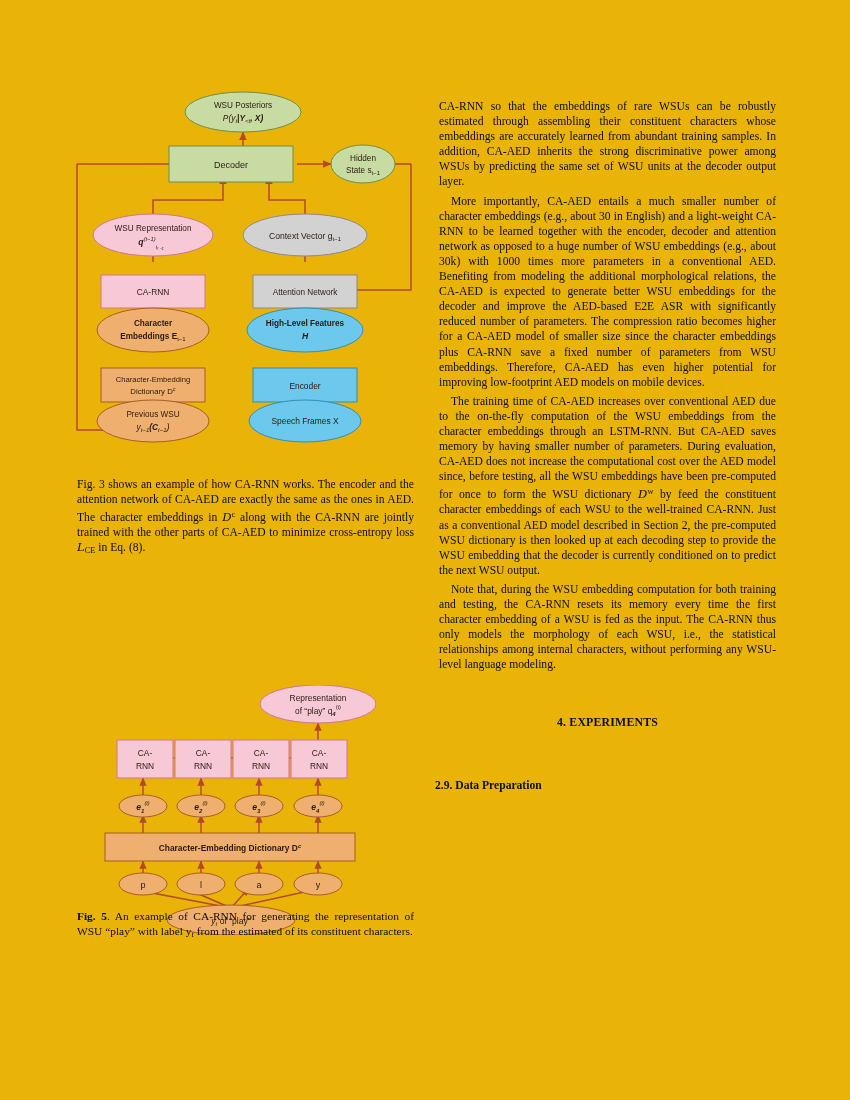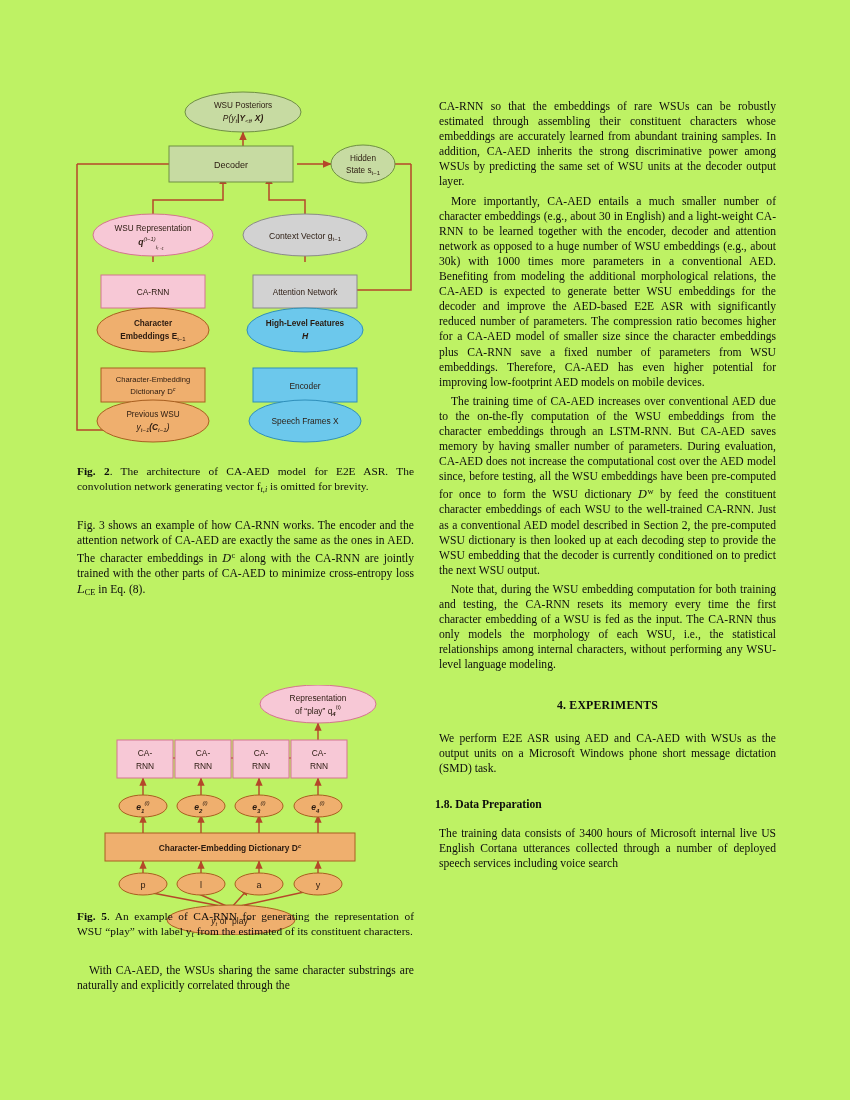--- a/index.html
+++ b/index.html
@@ -1,41 +1,41 @@
 <!DOCTYPE html>
 <html><head>
 <meta charset="utf-8">
 <style>
   html,body{margin:0;padding:0;background:#8a8a8a;}
   body{font-family:"Liberation Serif", serif;}
   .page{
     position:relative;
     width:850px;height:1100px;
-    background:#bef264;
+    background:#eab308;
     overflow:hidden;
   }
   .col{
     position:absolute;
     width:345px;
     text-align:justify;
     font-size:11.6px;
     line-height:15.1px;
     color:#0d0d0d;
     -webkit-font-smoothing:antialiased;
   }
   .col-left{left:73px;top:95px;}
   .col-right{left:435px;top:95px;}
   p{margin:4px;text-indent:12px;}
   p.noind{text-indent:0;}
   .gap{height:13px;}
   .caption{font-size:11.4px;line-height:14.6px;text-align:justify;text-indent:0;}
   .caption b{font-weight:bold;}
   .sec-head{
     font-weight:bold;font-size:11.8px;text-align:center;
-    text-indent:0;margin:0;letter-spacing:.2px;
+    text-indent:0;margin:17px;letter-spacing:.2px;
   }
   .sub-head{font-weight:bold;font-size:11.6px;text-indent:0;margin:0;}
   i{font-style:italic;}
   .sm{font-size:8.4px;vertical-align:-2px;}
   .sup{font-size:8.4px;vertical-align:4px;}
   .cal{font-family:"DejaVu Serif",serif;font-style:italic;}
 
   
   .fig{position:absolute;}
   #fig2{left:73px;top:90px;width:345px;height:355px;}
@@ -295,39 +295,35 @@
       <g>
         <ellipse cx="158" cy="235" rx="64" ry="15" fill="#efaf6e" stroke="#a85f20" stroke-width="1"></ellipse>
         <text class="nd-text" x="158" y="239" font-size="8.6">
           <tspan font-style="italic">y</tspan><tspan dy="2.4" font-size="6" font-style="italic">t</tspan><tspan dy="-2.4"> of “play”</tspan>
         </text>
       </g>
     </svg>
   </div>
 
   <div class="col col-left" style="top:460px;">
-    <p class="caption"><b>Fig. 2</b><span>. The architecture of CA-AED model for E2E ASR. The convolution network generating vector f</span><i class="sm">t,i</i><span> is omitted for brevity.</span></p>
     <div class="gap"></div>
     <p class="noind"><span>Fig. 3 shows an example of how CA-RNN works. The encoder and the attention network of CA-AED are exactly the same as the ones in AED. The character embeddings in </span><i class="cal">D</i><span class="sup">c</span><span> along with the CA-RNN are jointly trained with the other parts of CA-AED to minimize cross-entropy loss </span><i class="cal">L</i><span class="sm">CE</span><span> in Eq. (8).</span></p>
   </div>
 
   <div class="col col-left" style="top:905px;">
     <p class="caption"><b>Fig. 5</b><span>. An example of CA-RNN for generating the representation of WSU “play” with label y</span><i class="sm">t</i><span> from the estimated of its constituent characters.</span></p>
     <div class="gap"></div>
-    <p>With CA-AED, the WSUs sharing the same character substrings are naturally and explicitly correlated through the</p>
   </div>
 
   <div class="col col-right">
     <p class="noind">CA-RNN so that the embeddings of rare WSUs can be robustly estimated through assembling their constituent characters whose embeddings are accurately learned from abundant training samples. In addition, CA-AED inherits the strong discriminative power among WSUs by predicting the same set of WSU units at the decoder output layer.</p>
     <p>More importantly, CA-AED entails a much smaller number of character embeddings (e.g., about 30 in English) and a light-weight CA-RNN to be learned together with the encoder, decoder and attention network as opposed to a huge number of WSU embeddings (e.g., about 30k) with 1000 times more parameters in a conventional AED. Benefiting from modeling the additional morphological relations, the CA-AED is expected to generate better WSU embeddings for the decoder and improve the AED-based E2E ASR with significantly reduced number of parameters. The compression ratio becomes higher for a CA-AED model of smaller size since the character embeddings plus CA-RNN save a fixed number of parameters from WSU embeddings. Therefore, CA-AED has even higher potential for improving low-footprint AED models on mobile devices.</p>
     <p><span>The training time of CA-AED increases over conventional AED due to the on-the-fly computation of the WSU embeddings from the character embeddings through an LSTM-RNN. But CA-AED saves memory by having smaller number of parameters. During evaluation, CA-AED does not increase the computational cost over the AED model since, before testing, all the WSU embeddings have been pre-computed for once to form the WSU dictionary </span><i class="cal">D</i><span class="sup">w</span><span> by feed the constituent character embeddings of each WSU to the well-trained CA-RNN. Just as a conventional AED model described in Section 2, the pre-computed WSU dictionary is then looked up at each decoding step to provide the WSU embedding that the decoder is currently conditioned on to predict the next WSU output.</span></p>
     <p>Note that, during the WSU embedding computation for both training and testing, the CA-RNN resets its memory every time the first character embedding of a WSU is fed as the input. The CA-RNN thus only models the morphology of each WSU, i.e., the statistical relationships among internal characters, without performing any WSU-level language modeling.</p>
     <div style="height:22px"></div>
     <p class="sec-head">4.  EXPERIMENTS</p>
     <div style="height:13px"></div>
-    <p class="noind">We perform E2E ASR using AED and CA-AED with WSUs as the output units on a Microsoft Windows phone short message dictation (SMD) task.</p>
     <div style="height:17px"></div>
-    <p class="sub-head">1.8.  Data Preparation</p>
+    <p class="sub-head">2.9.  Data Preparation</p>
     <div style="height:10px"></div>
-    <p class="noind">The training data consists of 3400 hours of Microsoft internal live US English Cortana utterances collected through a number of deployed speech services including voice search</p>
   </div>
 
 </div>
 
 </body></html>

